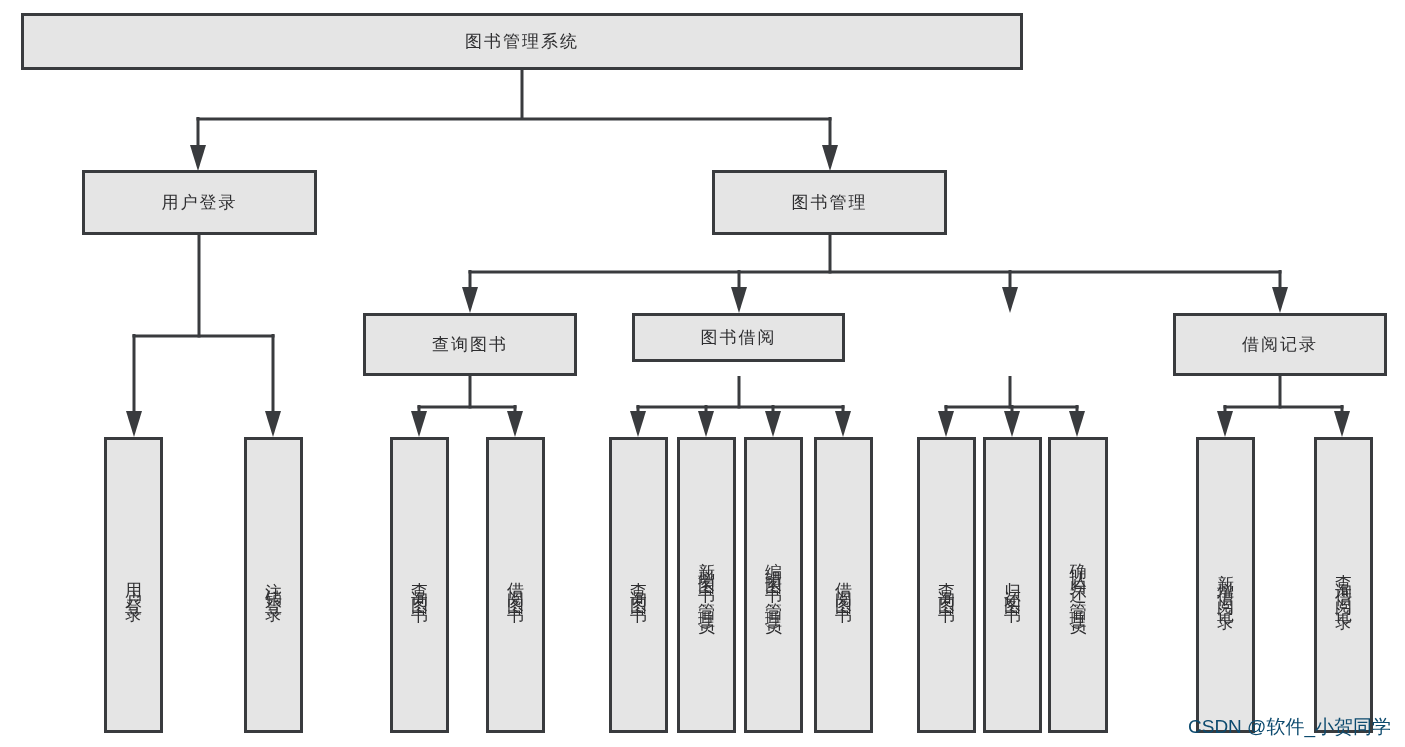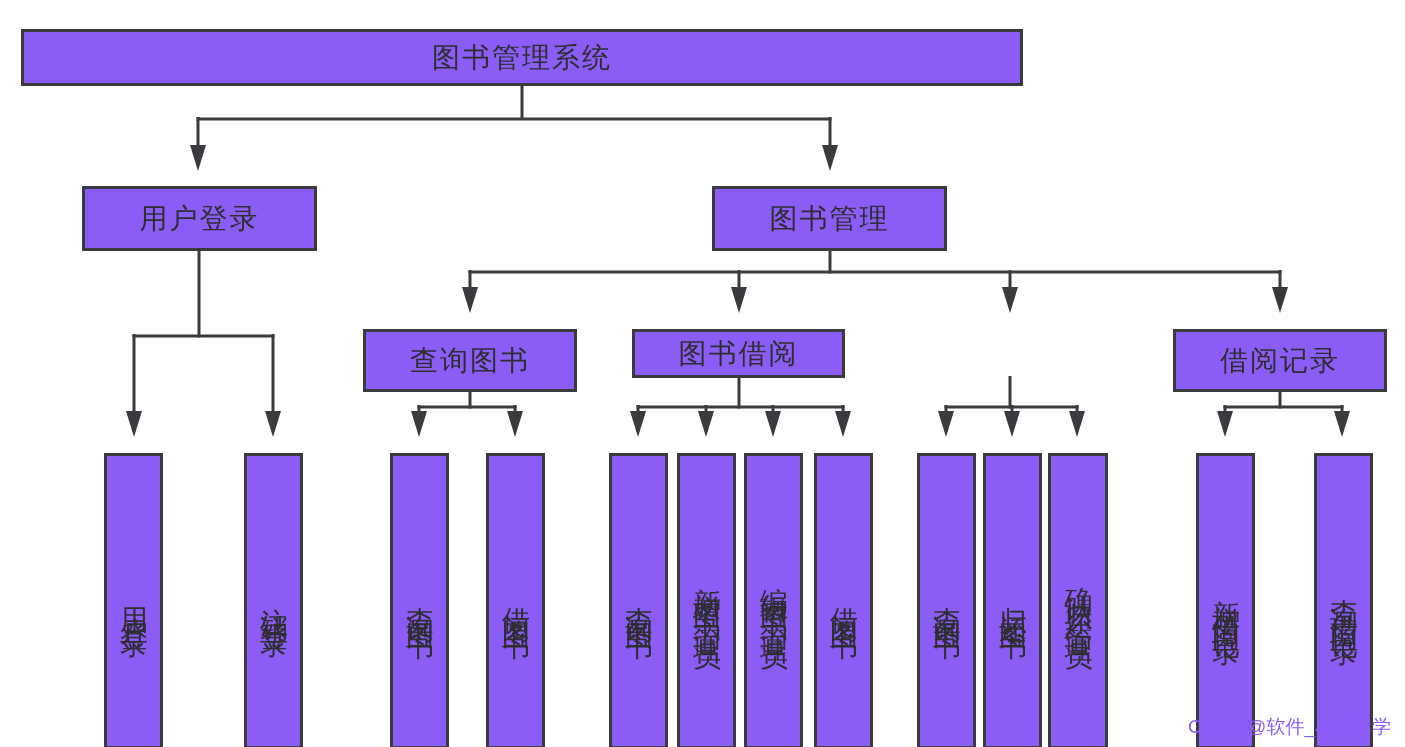--- a/index.html
+++ b/index.html
@@ -2,32 +2,32 @@
 <html><head>
 <meta charset="utf-8">
 <style>
   html,body{margin:0;padding:0;background:#ffffff;}
   .stage{
     position:relative;width:1405px;height:747px;background:#ffffff;overflow:hidden;
     font-family:"Liberation Sans","DejaVu Sans",sans-serif;
   }
   .wires{position:absolute;left:0;top:0;width:1405px;height:747px;}
   .box{
-    position:absolute;box-sizing:border-box;background:#8b5cf6;
+    position:absolute;box-sizing:border-box;background:#e5e5e5;
     border:3px solid #393b3e;color:#2e2e30;
     display:flex;align-items:center;justify-content:center;
-    font-size:28px;letter-spacing:2px;white-space:nowrap;margin-top:16px;
+    font-size:17px;letter-spacing:2px;white-space:nowrap;
   }
   .leaf{
     writing-mode:vertical-rl;text-orientation:mixed;
     letter-spacing:8px;line-height:1;padding:4px 0;
   }
   .watermark{
     position:absolute;left:1188px;top:714px;width:210px;
-    font-size:19px;color:#8b5cf6;letter-spacing:0px;white-space:nowrap;z-index:5;
+    font-size:19px;color:#0c4a6e;letter-spacing:0px;white-space:nowrap;z-index:5;
   }
 </style>
 </head>
 <body>
 
 <div class="stage">
 
   <svg class="wires" viewBox="0 0 1405 747" xmlns="http://www.w3.org/2000/svg">
     <g stroke="#393b3e" stroke-width="3" fill="none">
 

